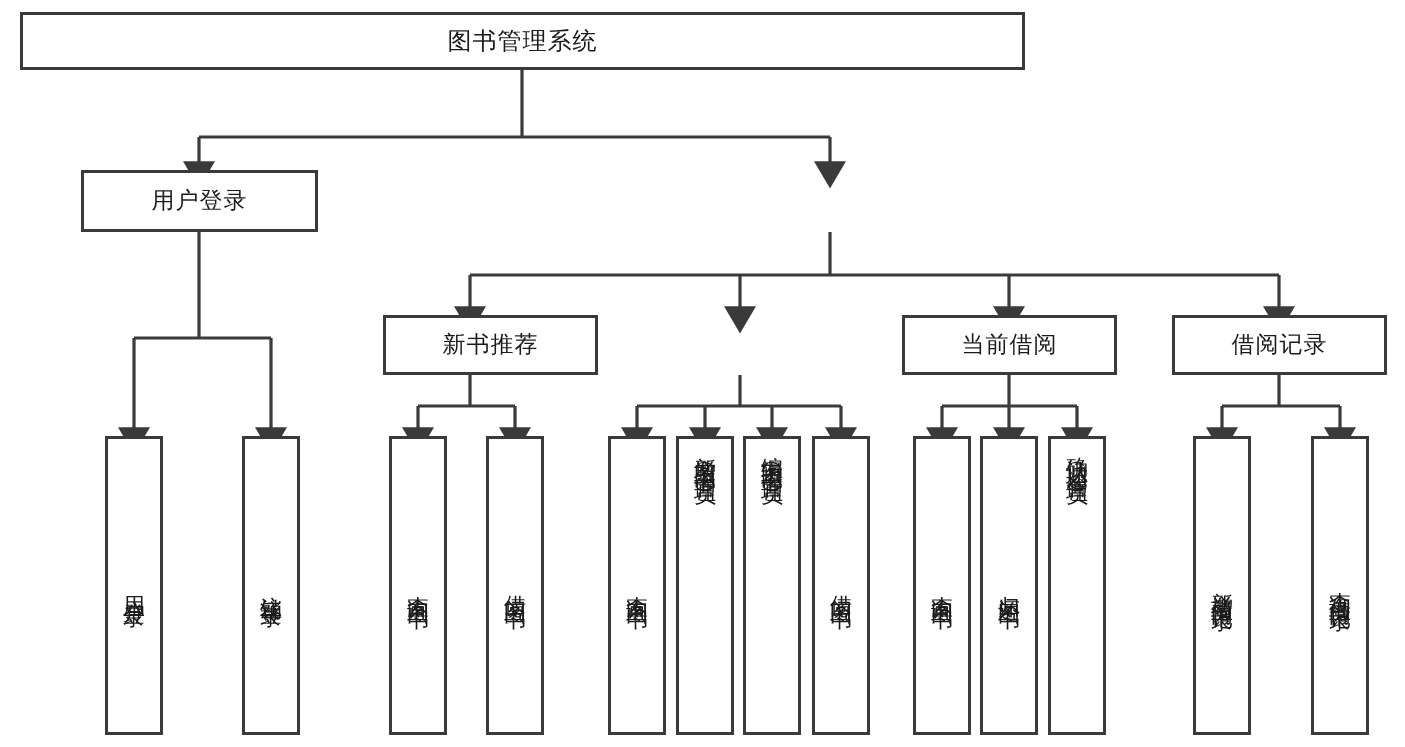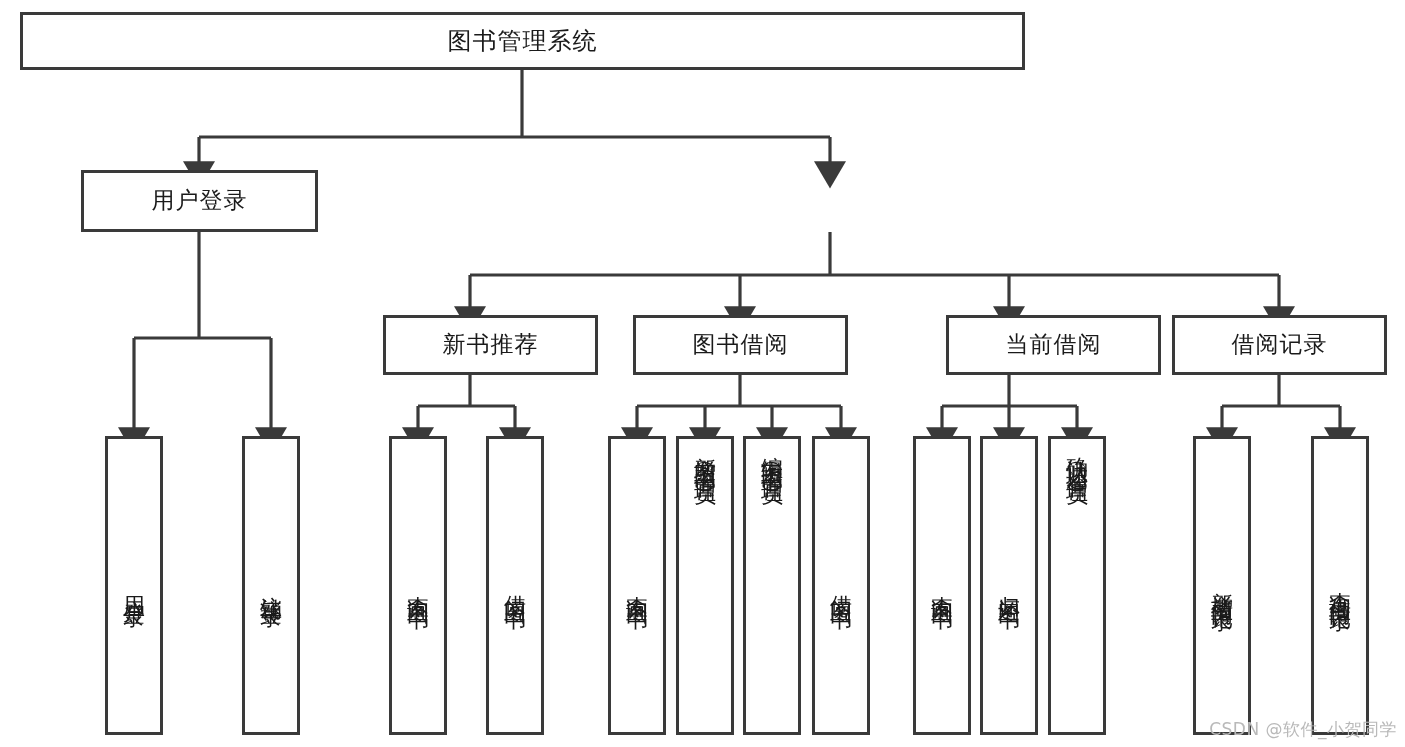--- a/index.html
+++ b/index.html
@@ -117,24 +117,21 @@
     <span class="lbl">图书管理系统</span>
   </div>
 
   <div class="node h-node" style="left:81px;top:170px;width:237px;height:62px;">
     <span class="lbl">用户登录</span>
   </div>
 
   <div class="node h-node" style="left:363px;top:315px;width:215px;height:60px;margin-left:20px;">
     <span class="lbl">新书推荐</span>
   </div>
-  <div class="node h-node" style="left:633px;top:315px;width:215px;height:60px;">
-    <span class="lbl">图书借阅</span>
-  </div>
-  <div class="node h-node" style="left:902px;top:315px;width:215px;height:60px;margin-left:44px;">
+  <div class="node h-node" style="left:902px;top:315px;width:215px;height:60px;">
     <span class="lbl">当前借阅</span>
   </div>
   <div class="node h-node" style="left:1172px;top:315px;width:215px;height:60px;font-family:Liberation Serif, serif;">
     <span class="lbl">借阅记录</span>
   </div>
 
   <div class="node v-node mid-align" style="left:105px;top:436px;width:58px;height:299px;">
     <span class="lbl">用户登录</span>
   </div>
   <div class="node v-node mid-align" style="left:242px;top:436px;width:58px;height:299px;">
@@ -171,14 +168,13 @@
     <span class="lbl">确认归还（管理员）</span>
   </div>
 
   <div class="node v-node mid-align" style="left:1193px;top:436px;width:58px;height:299px;">
     <span class="lbl">新增借阅记录</span>
   </div>
   <div class="node v-node mid-align" style="left:1311px;top:436px;width:58px;height:299px;">
     <span class="lbl">查询借阅记录</span>
   </div>
 
-  <div id="watermark">CSDN @软件_小贺同学</div>
 </div>
 
 </body></html>

